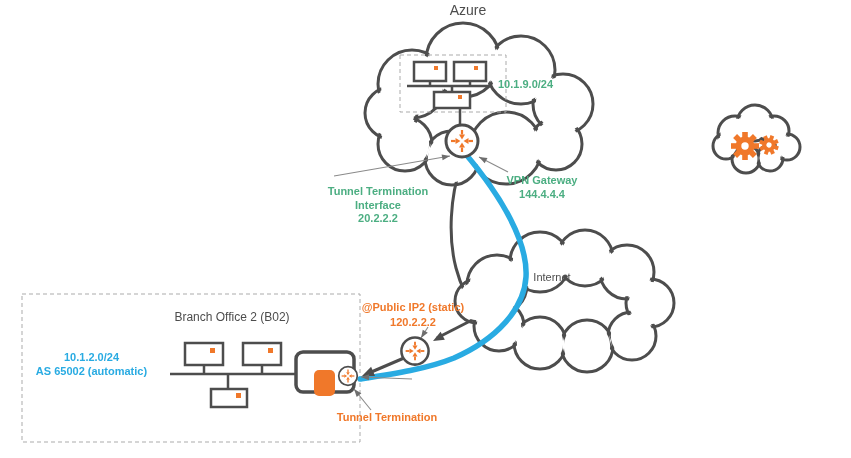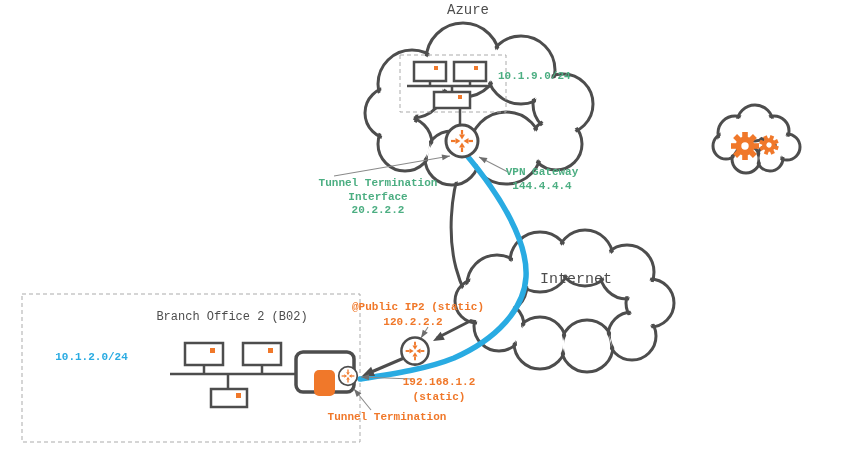--- a/index.html
+++ b/index.html
@@ -1,21 +1,21 @@
 <!DOCTYPE html>
 <html><head>
 <meta charset="utf-8">
 <style>
   html,body{margin:0;padding:0;background:#fff;}
   .stage{position:relative;width:851px;height:458px;background:#fff;
-         font-family:Liberation Mono, monospace;overflow:hidden;}
+         font-family:Liberation Sans, sans-serif;overflow:hidden;}
   .stage > svg{position:absolute;left:0;top:0;}
   .lbl{position:absolute;text-align:center;font-weight:bold;font-size:11px;
        line-height:13.5px;white-space:nowrap;}
-  .green{color:#4CAE82;}
+  .green{color:#4CAE82;margin-top:8px;}
   .orange{color:#F0782A;}
   .blue{color:#29ABE2;}
   .title{position:absolute;text-align:center;color:#4d4d4d;font-weight:normal;}
   .cloudStroke circle{fill:none;stroke:#4d4d4d;stroke-width:3;}
   .cloudFill circle{fill:#fff;stroke:none;}
   .net{stroke:#4d4d4d;stroke-width:2.5;fill:#fff;}
   .wire{stroke:#4d4d4d;stroke-width:2.5;fill:none;}
   .thick{stroke:#4d4d4d;stroke-width:3;fill:none;}
   .leader{stroke:#8a8a8a;stroke-width:1.1;fill:none;}
   .dashbox{fill:none;stroke:#ababab;stroke-width:1;stroke-dasharray:4 3;}
@@ -213,36 +213,33 @@
   <div>Tunnel Termination</div>
   <div>Interface</div>
   <div>20.2.2.2</div>
 </div>
 
 <div class="lbl green" style="left:484px;top:166px;width:116px">
   <div>VPN Gateway</div>
   <div>144.4.4.4</div>
 </div>
 
-<div class="title" style="left:534px;top:271px;width:84px;font-size:15px">Internet</div>
+<div class="title" style="left:510px;top:271px;width:84px;font-size:11px">Internet</div>
 
 
 <div class="title" style="left:130px;top:310px;width:204px;font-size:12px">Branch Office 2 (B02)</div>
 
 <div class="lbl blue" style="left:14px;top:351px;width:155px">
   <div>10.1.2.0/24</div>
+  <div>AS 65002 (automatic)</div>
 </div>
 
 <div class="lbl orange" style="left:352px;top:300px;width:122px;line-height:15px">
   <div>@Public IP2 (static)</div>
   <div>120.2.2.2</div>
 </div>
 
-<div class="lbl orange" style="left:397px;top:375px;width:84px;line-height:15px">
-  <div>192.168.1.2</div>
-  <div>(static)</div>
-</div>
 
 <div class="lbl orange" style="left:325px;top:411px;width:124px">
   <div>Tunnel Termination</div>
 </div>
 
 </div>
 
 </body></html>

